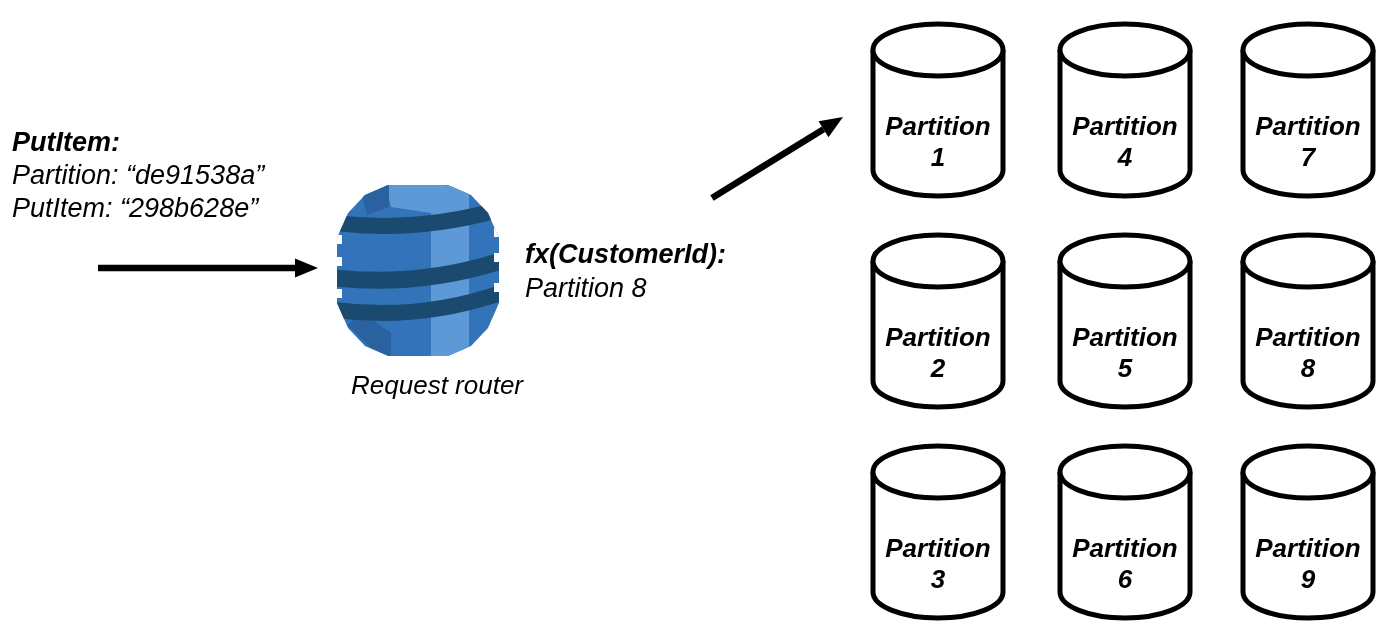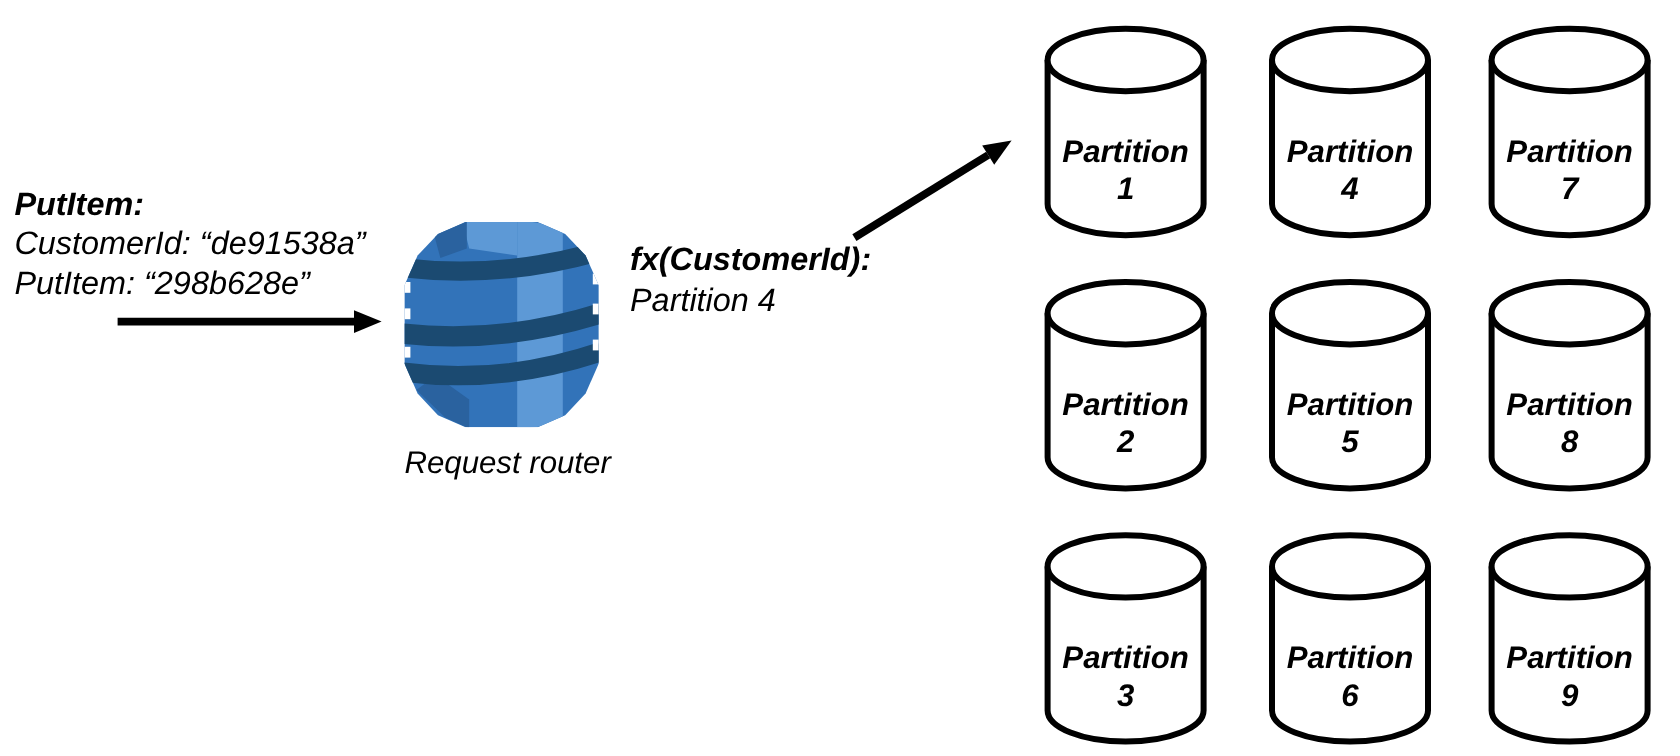--- a/index.html
+++ b/index.html
@@ -2,47 +2,47 @@
 <html><head>
 <meta charset="utf-8">
 <style>
   html,body{margin:0;padding:0;background:#fff;}
   #stage{
     position:relative;width:1400px;height:630px;background:#fff;overflow:hidden;
     font-family:"Liberation Sans","DejaVu Sans",sans-serif;color:#000;
   }
   .abs{position:absolute;}
   
-  .req-block{left:12px;top:126px;font-style:italic;font-size:27px;line-height:33px;white-space:nowrap;margin-top:28px;}
+  .req-block{left:12px;top:126px;font-style:italic;font-size:27px;line-height:33px;white-space:nowrap;}
   .req-title{font-weight:700;}
   
   .arrow-line{stroke:#000;stroke-width:6.5;}
   .arrow-head{fill:#000;}
   
   .router-icon{left:333px;top:183px;}
-  .router-label{left:323px;top:370px;width:200px;text-align:center;font-style:italic;font-size:26px;}
+  .router-label{left:323px;top:370px;width:200px;text-align:right;font-style:italic;font-size:26px;}
   
   .fx-block{left:525px;top:199px;font-style:italic;font-size:27px;line-height:34px;white-space:nowrap;}
-  .fx-title{font-weight:700;}
+  .fx-title{font-weight:700;margin-top:38px;}
   
   .cyl{width:140px;height:190px;}
   .cyl svg{position:absolute;left:0;top:0;}
   .cyl-label{
     position:absolute;left:0;top:99px;width:100%;text-align:center;
     font-style:italic;font-weight:700;font-size:26px;line-height:31px;
   }
 </style>
 </head>
 <body>
 
 <div id="stage">
 
   <div class="abs req-block">
     <div class="req-title">PutItem:</div>
-    <div>CustomerId: “de91538a”</div>
+    <div>Partition: “de91538a”</div>
     <div>PutItem: “298b628e”</div>
   </div>
 
   <svg class="abs" style="left:95px;top:252px;" width="230" height="32" viewBox="0 0 230 32">
     <line class="arrow-line" x1="3" y1="16" x2="203" y2="16"></line>
     <polygon class="arrow-head" points="200,6.5 223,16 200,25.5"></polygon>
   </svg>
 
   <svg class="abs router-icon" width="170" height="175" viewBox="0 0 170 175">
     <defs>
@@ -67,21 +67,21 @@
         <rect x="161" y="70" width="11" height="9" fill="#ffffff"></rect>
         <rect x="161" y="100" width="11" height="9" fill="#ffffff"></rect>
       </g>
     </g>
   </svg>
 
   <div class="abs router-label">Request router</div>
 
   <div class="abs fx-block">
     <div class="fx-title">fx(CustomerId):</div>
-    <div>Partition 4</div>
+    <div>Partition 8</div>
   </div>
 
   <svg class="abs" style="left:700px;top:105px;" width="155" height="105" viewBox="0 0 155 105">
     <line class="arrow-line" x1="12" y1="93" x2="123.5" y2="24.2"></line>
     <polygon class="arrow-head" points="143,12 128.5,32.2 118.5,16.2"></polygon>
   </svg>
 
   <div class="abs cyl" style="left:868px;top:12px;">
     <svg width="140" height="190" viewBox="0 0 140 190">
       <path d="M5 38 L5 158 A65 26 0 0 0 135 158 L135 38" fill="#fff" stroke="#000" stroke-width="5"></path>

